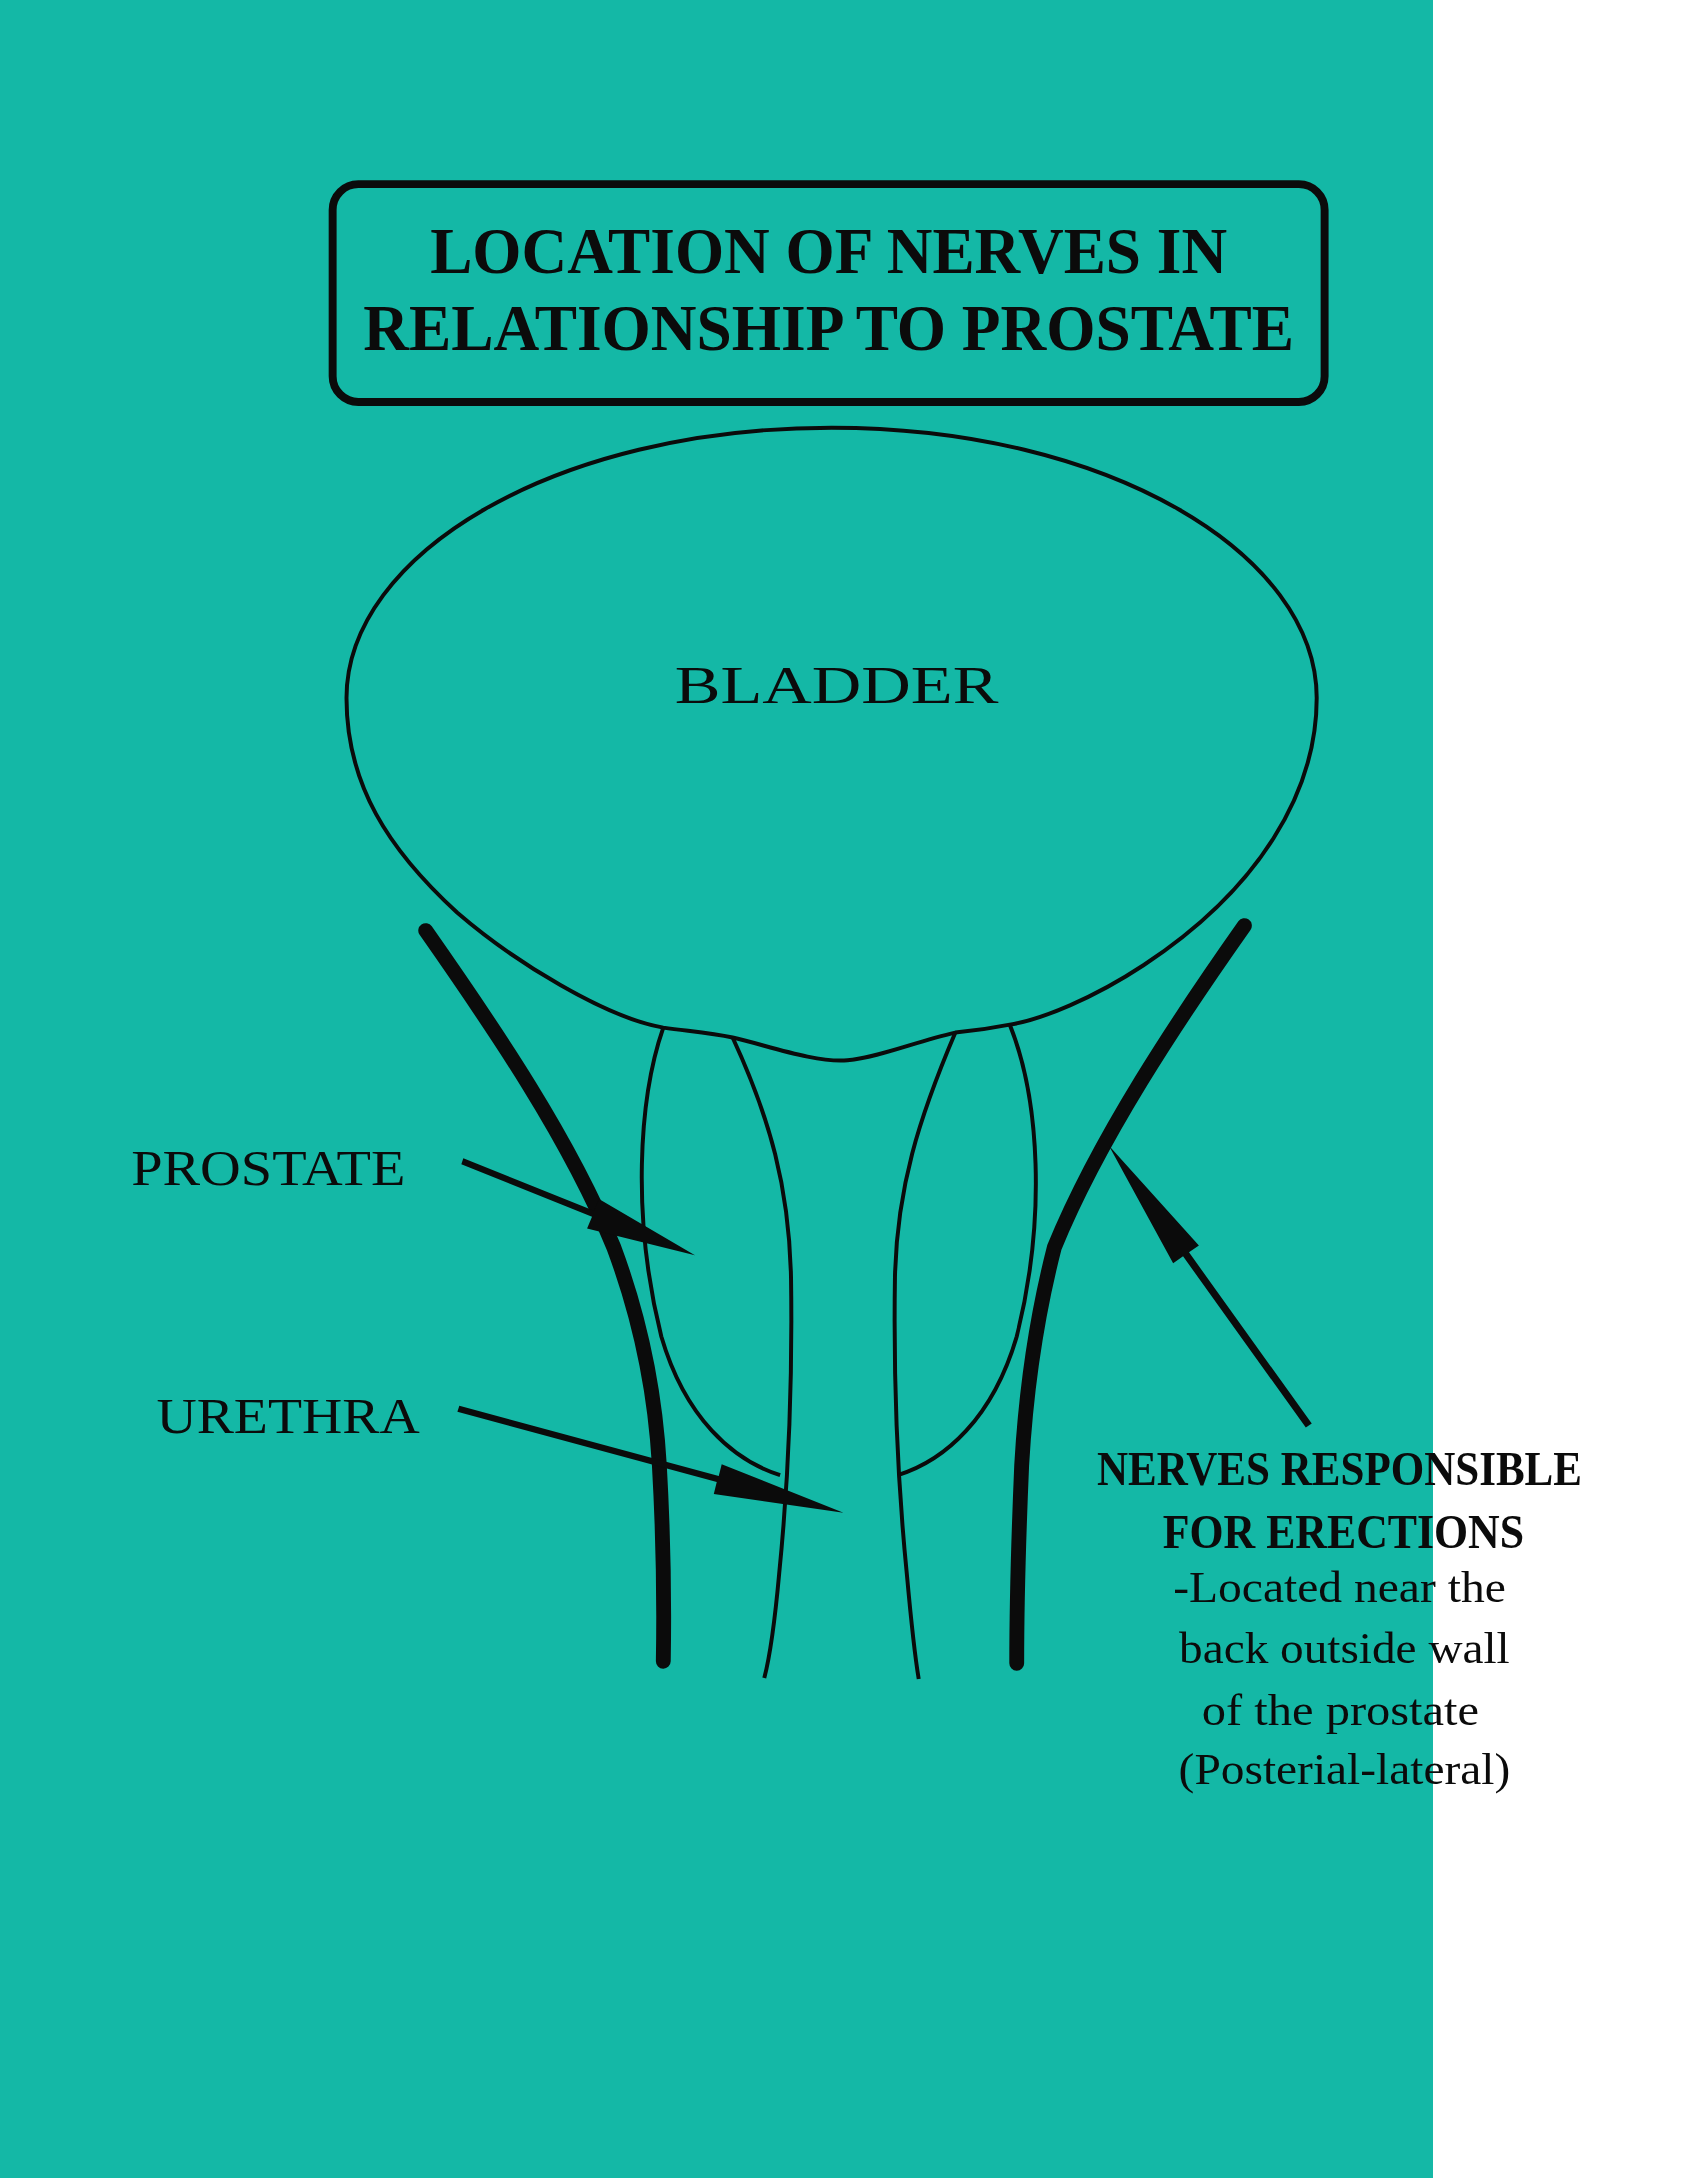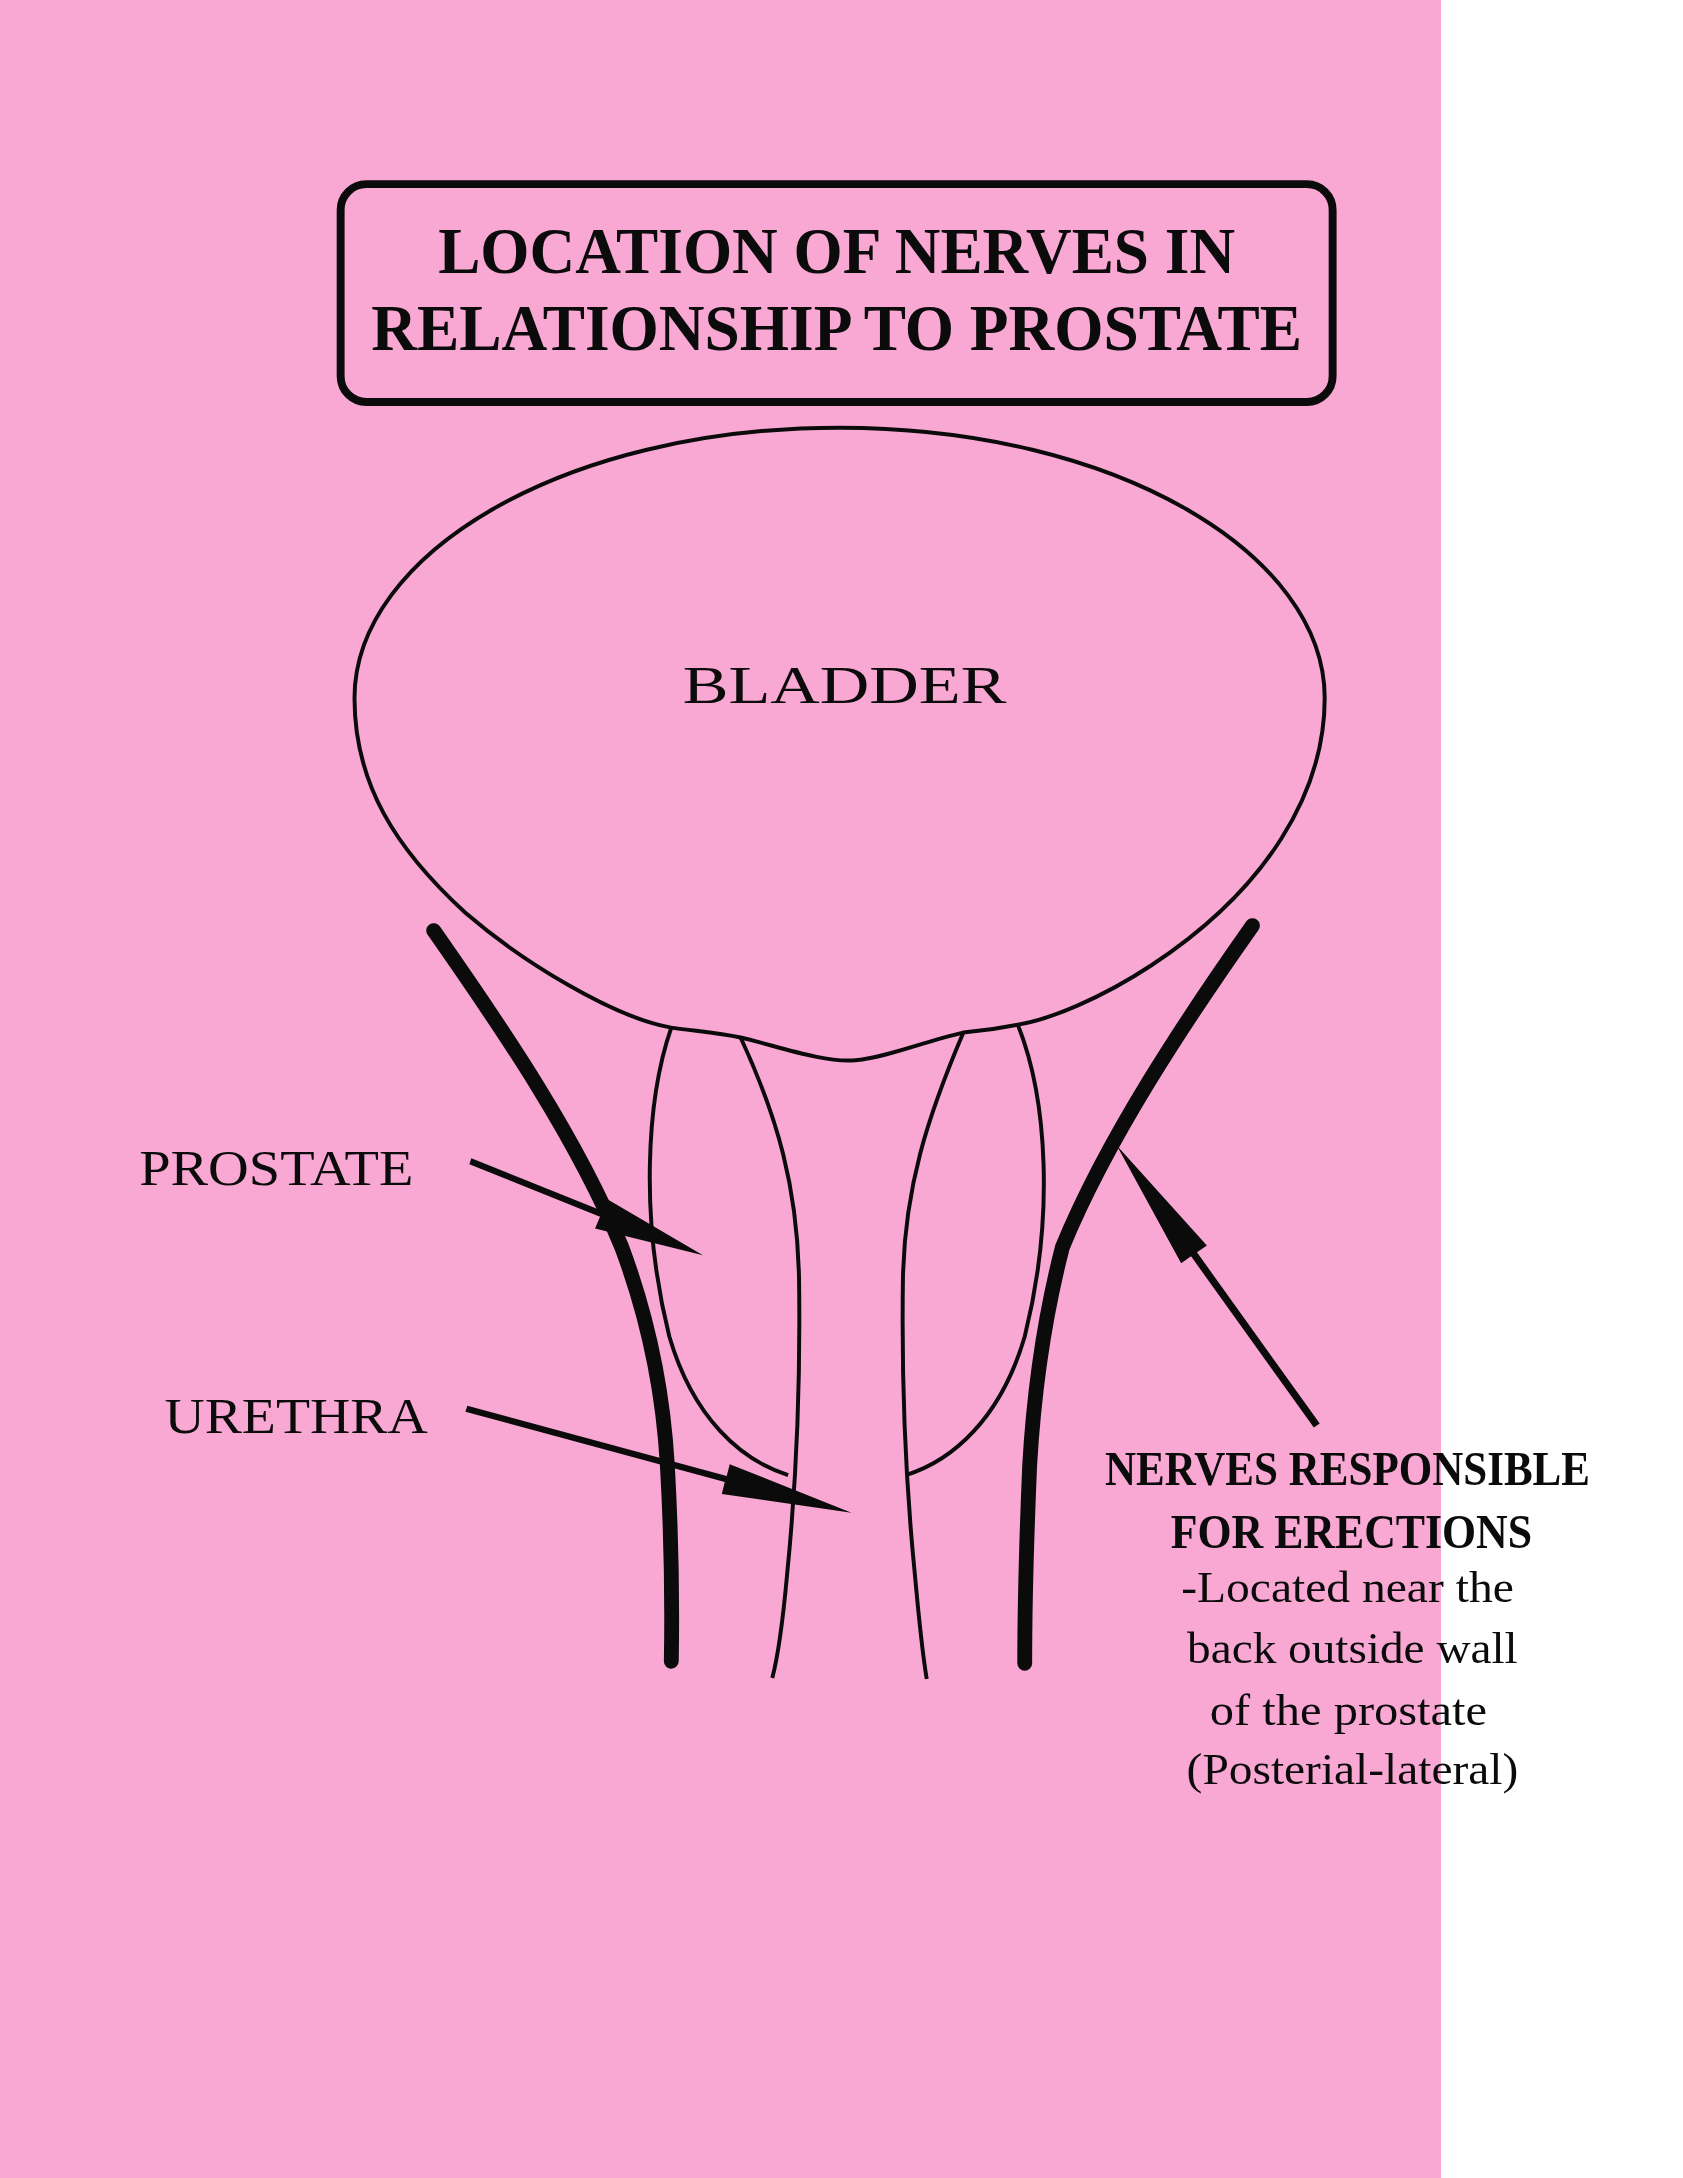--- a/index.html
+++ b/index.html
@@ -4,23 +4,22 @@
 <style>
   html, body {
     margin: 0;
     padding: 0;
     background: #ffffff;
   }
   #canvas {
     position: relative;
     width: 1433px;
     height: 2178px;
-    background: #f9a8d4;
+    background: #14b8a6;
     font-family: "Liberation Serif", "DejaVu Serif", serif;
-    padding-left: 8px;
   }
   svg { display: block; }
   .outline {
     fill: none;
     stroke: #0b0b0b;
     stroke-width: 4;
   }
   .nerve {
     fill: none;
     stroke: #0b0b0b;

